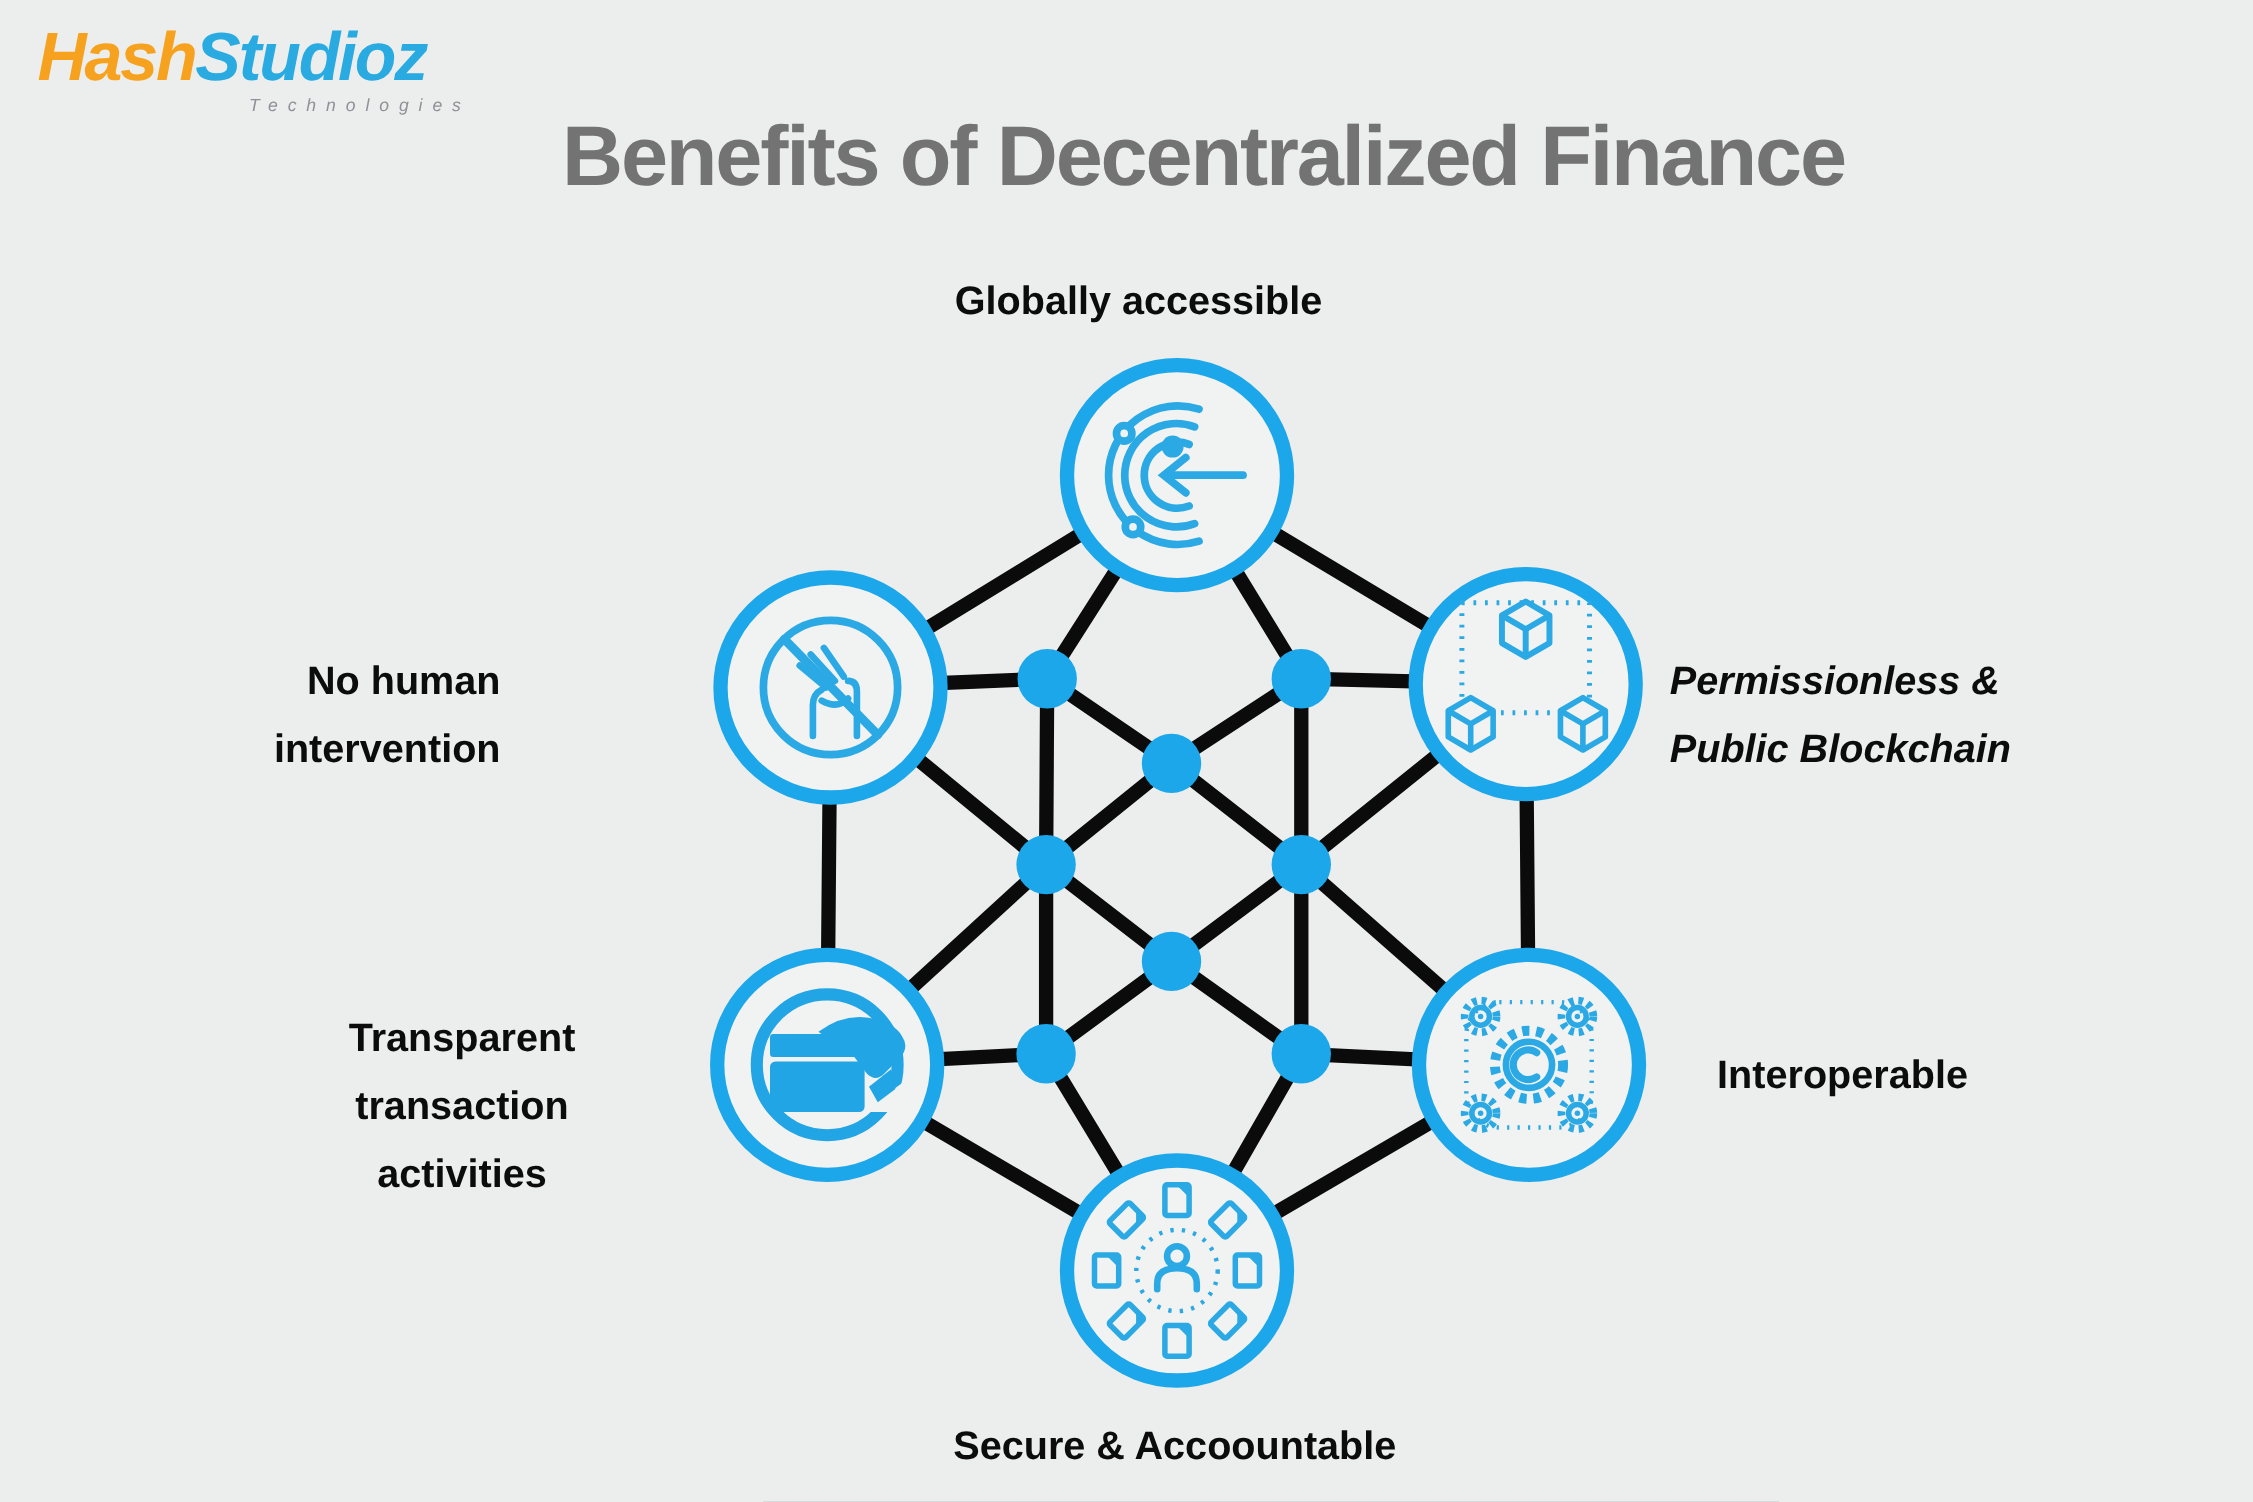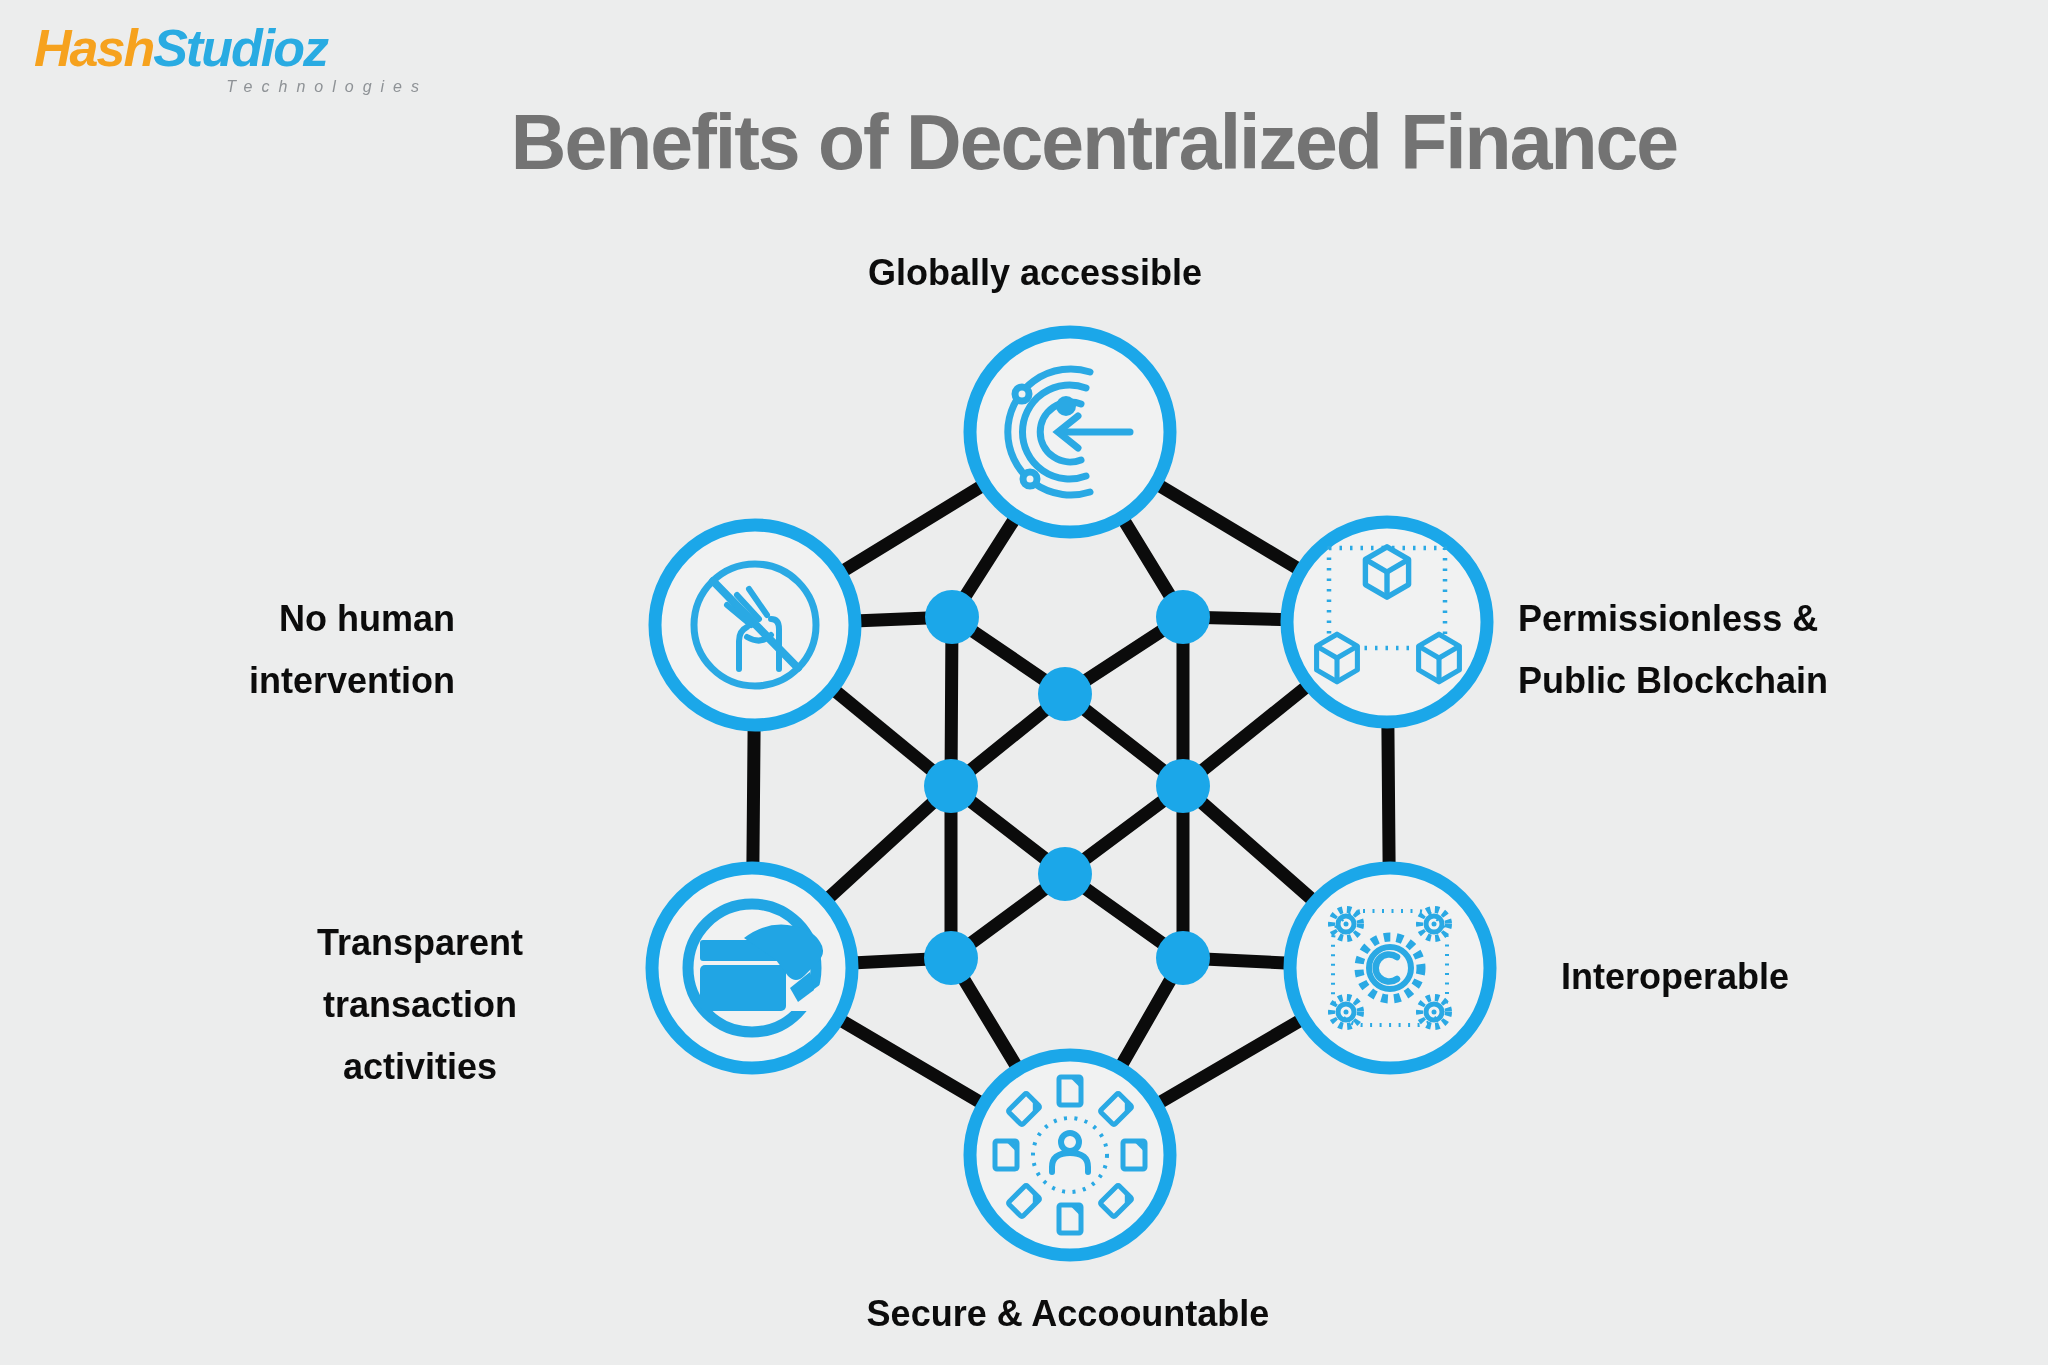--- a/index.html
+++ b/index.html
@@ -2,21 +2,21 @@
 <html><head>
 <meta charset="utf-8">
 <style>
   html,body{margin:0;padding:0;background:#c9cbcc;}
   .canvas{
     position:relative;width:2048px;height:1365px;background:#ECEDED;
     overflow:hidden;font-family:"Liberation Sans",sans-serif;
   }
   
   .logo{position:absolute;left:34px;top:22px;line-height:1;width:400px;}
-  .logo-main{font-size:52px;font-weight:bold;font-style:italic;letter-spacing:-2px;white-space:nowrap;}
+  .logo-main{font-size:62px;font-weight:bold;font-style:italic;letter-spacing:-2px;white-space:nowrap;}
   .logo-hash{color:#F6A21E;}
   .logo-studioz{color:#29ABE2;}
   .logo-tagline{margin-top:5px;font-size:16px;font-style:italic;letter-spacing:9px;color:#8E9296;text-align:right;padding-right:6px;}
   
   .title{
     position:absolute;left:1094px;top:98px;transform:translateX(-50%);
     font-size:77px;font-weight:bold;letter-spacing:-2px;color:#737373;white-space:nowrap;
   }
   
   .net{position:absolute;left:0;top:0;width:2048px;height:1365px;}
@@ -231,21 +231,21 @@
 
   <div class="label centered" style="left:1035px;top:242px;">
     <div>Globally accessible</div>
   </div>
 
   <div class="label centered" style="left:352px;top:588px;text-align:right;">
     <div>No human</div>
     <div>intervention</div>
   </div>
 
-  <div class="label" style="left:1518px;top:588px;">
+  <div class="label" style="left:1518px;top:588px;font-style:italic;">
     <div>Permissionless &amp;</div>
     <div>Public Blockchain</div>
   </div>
 
   <div class="label centered" style="left:420px;top:912px;">
     <div>Transparent</div>
     <div>transaction</div>
     <div>activities</div>
   </div>
 

